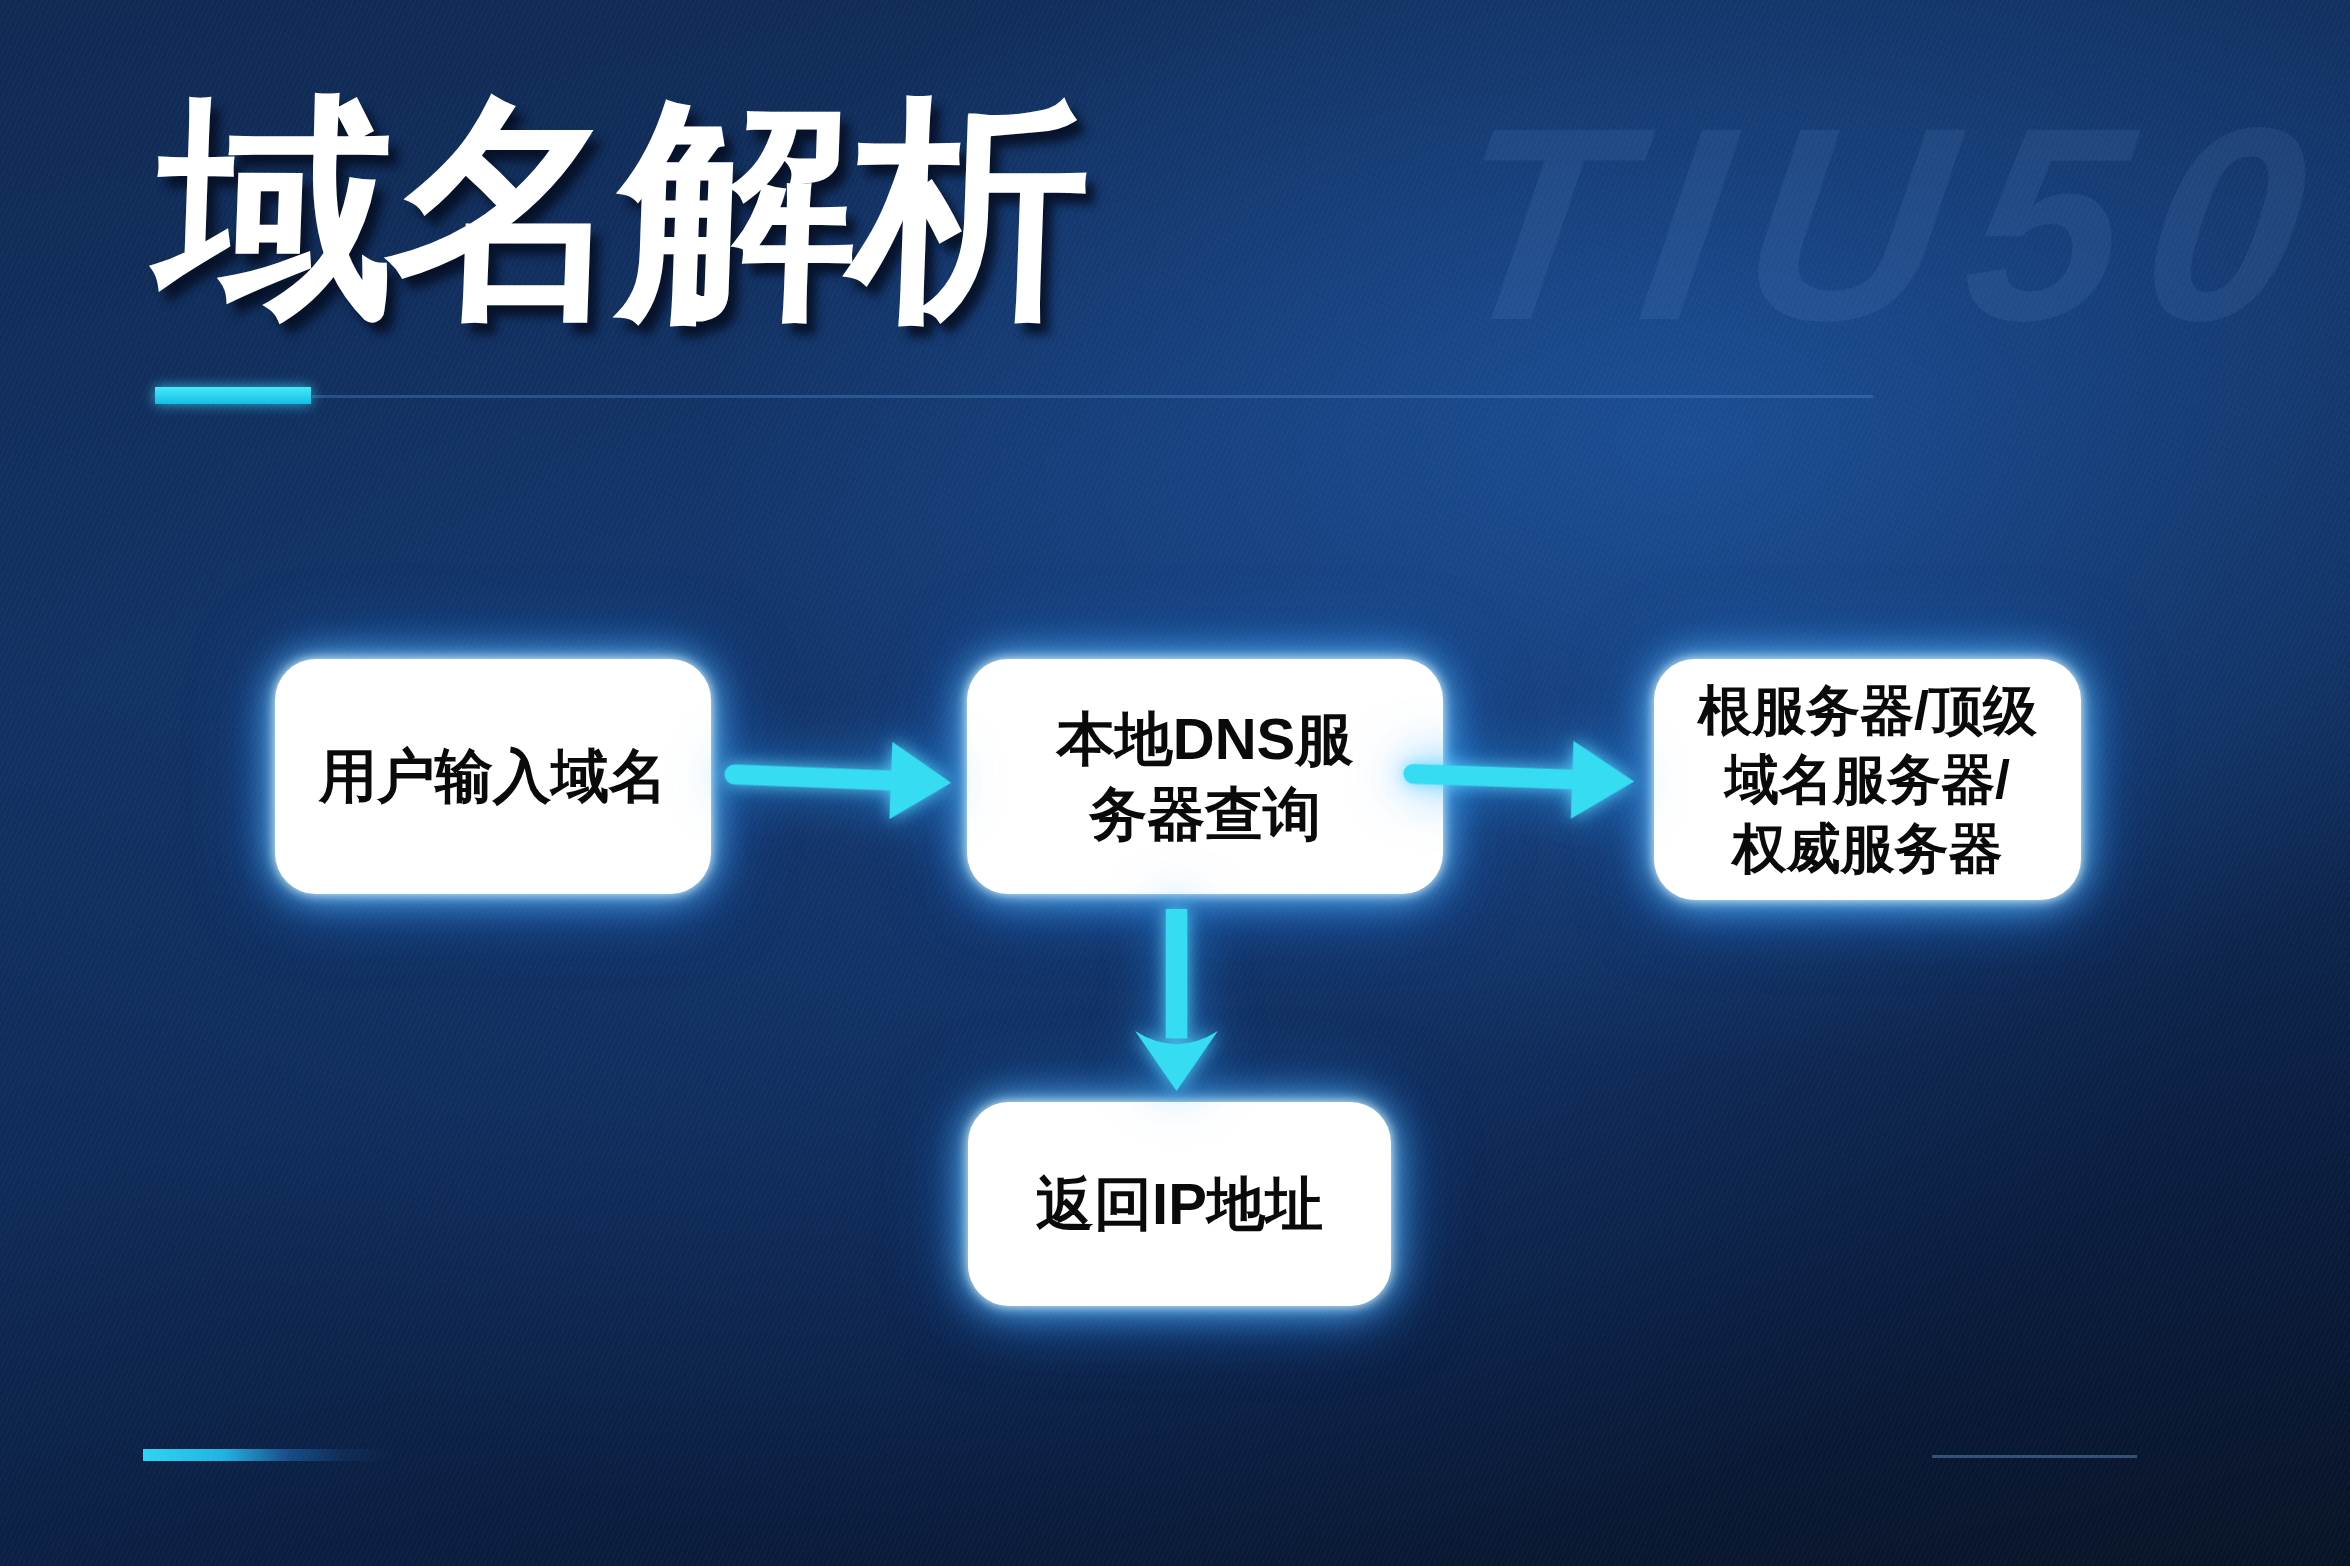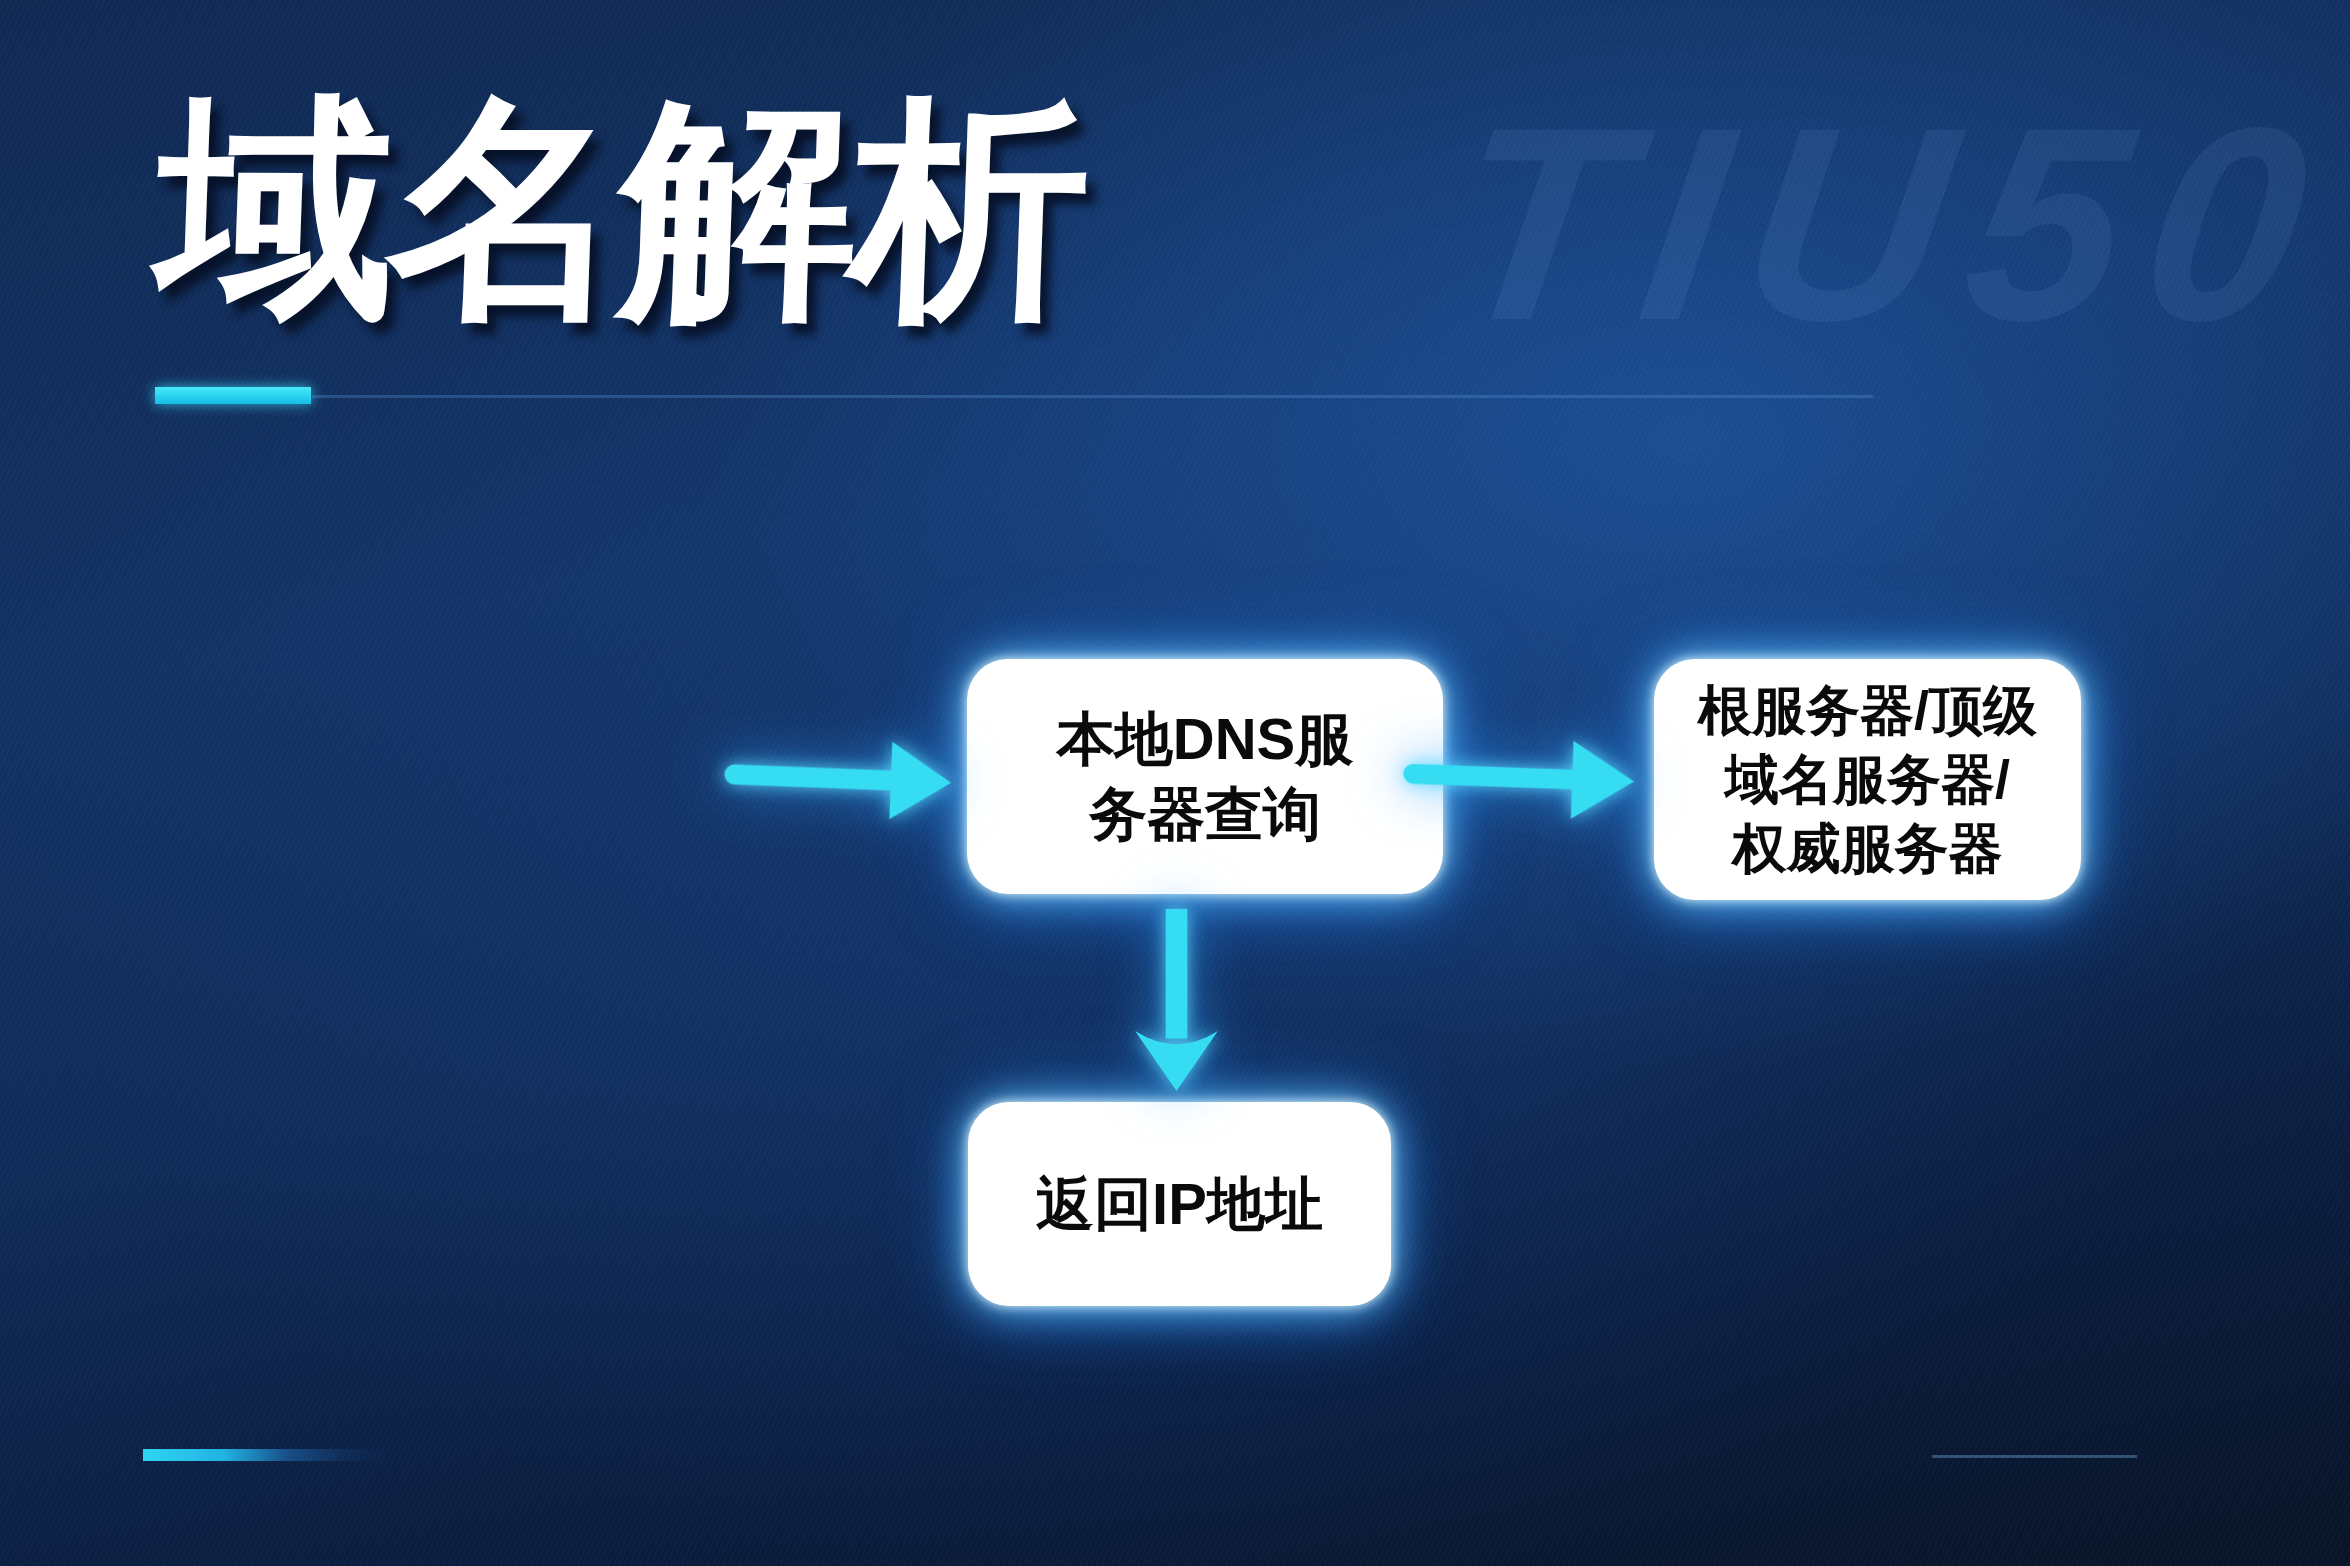--- a/index.html
+++ b/index.html
@@ -113,20 +113,23 @@
 
   <div class="texture"></div>
 
   <div class="watermark">TIU50</div>
 
   <div class="page-title">域名解析</div>
 
   <div class="title-accent-bar"></div>
   <div class="title-rule"></div>
 
+  <div class="flow-node node-1">
+    <span>用户输入域名</span>
+  </div>
 
   <div class="flow-node node-2">
     <span>本地DNS服
 务器查询</span>
   </div>
 
   <div class="flow-node node-3">
     <span>根服务器/顶级
 域名服务器/
 权威服务器</span>

